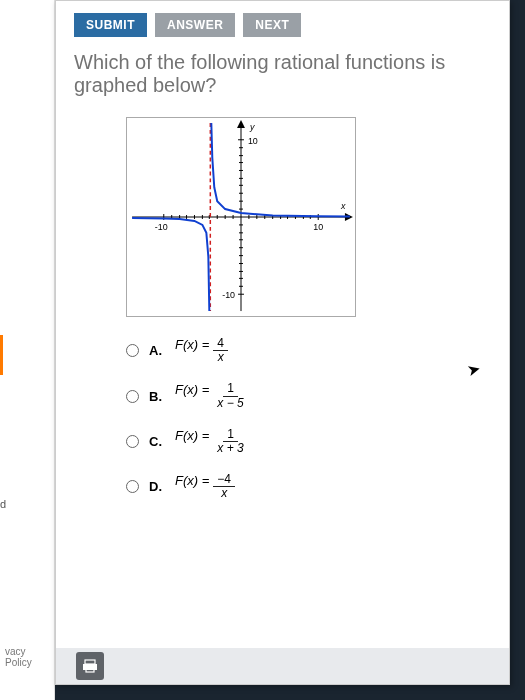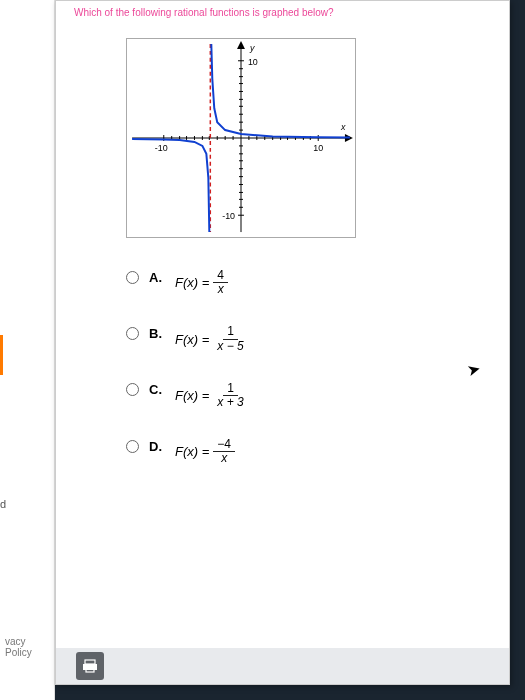--- a/index.html
+++ b/index.html
@@ -29,21 +29,21 @@
     .left-text {
       position: absolute;
       left: 0;
       bottom: 190px;
       font-size: 11px;
       color: #555;
     }
     .privacy-link {
       position: absolute;
       left: 5px;
-      bottom: 42px;
+      bottom: 32px;
       font-size: 10px;
       color: #777;
     }
     .main-panel {
       position: absolute;
       left: 55px;
       top: 0;
       right: 15px;
       bottom: 15px;
       background: #fff;
@@ -61,23 +61,23 @@
       font-weight: bold;
       color: #fff;
       border: none;
       cursor: pointer;
       letter-spacing: 0.5px;
     }
     .btn-submit { background: #2b6ca3; }
     .btn-answer { background: #9aa0a6; }
     .btn-next { background: #9aa0a6; }
     .question-text {
-      font-size: 10px;
+      font-size: 20px;
       padding: 6px 18px 12px;
-      color: #ec4899;
+      color: #737373;
     }
     .graph-container {
       margin: 8px auto 14px 70px;
       width: 230px;
       height: 200px;
       border: 1px solid #aaa;
       position: relative;
       background: #fff;
     }
     .graph-svg {
@@ -101,23 +101,22 @@
       border-radius: 50%;
       flex: 0 0 auto;
     }
     .opt-label {
       font-weight: bold;
       width: 16px;
     }
     .opt-formula {
       font-style: italic;
       display: flex;
-      align-items: center;
+      align-items: flex-start;
       gap: 4px;
-      margin-top: 11px;
     }
     .frac {
       display: inline-flex;
       flex-direction: column;
       align-items: center;
       font-style: normal;
       line-height: 1.1;
       font-size: 12px;
     }
     .frac .num { border-bottom: 1px solid #222; padding: 0 4px; }
@@ -157,20 +156,25 @@
 </head>
 <body>
 
 <div class="left-sidebar">
   <div class="orange-line left-line-1"></div>
   <div class="left-text">d</div>
   <div class="privacy-link">vacy Policy</div>
 </div>
 
 <div class="main-panel">
+  <div class="buttons-row">
+    <button class="btn btn-submit">SUBMIT</button>
+    <button class="btn btn-answer">ANSWER</button>
+    <button class="btn btn-next">NEXT</button>
+  </div>
 
   <div class="question-text">Which of the following rational functions is graphed below?</div>
 
   <div class="graph-container">
     <svg class="graph-svg" viewBox="0 0 230 200">
 
       <line x1="115" y1="5" x2="115" y2="195" stroke="#000" stroke-width="1"></line>
       <line x1="5" y1="100" x2="225" y2="100" stroke="#000" stroke-width="1"></line>
 
       <polygon points="115,2 111,10 119,10" fill="#000"></polygon>

